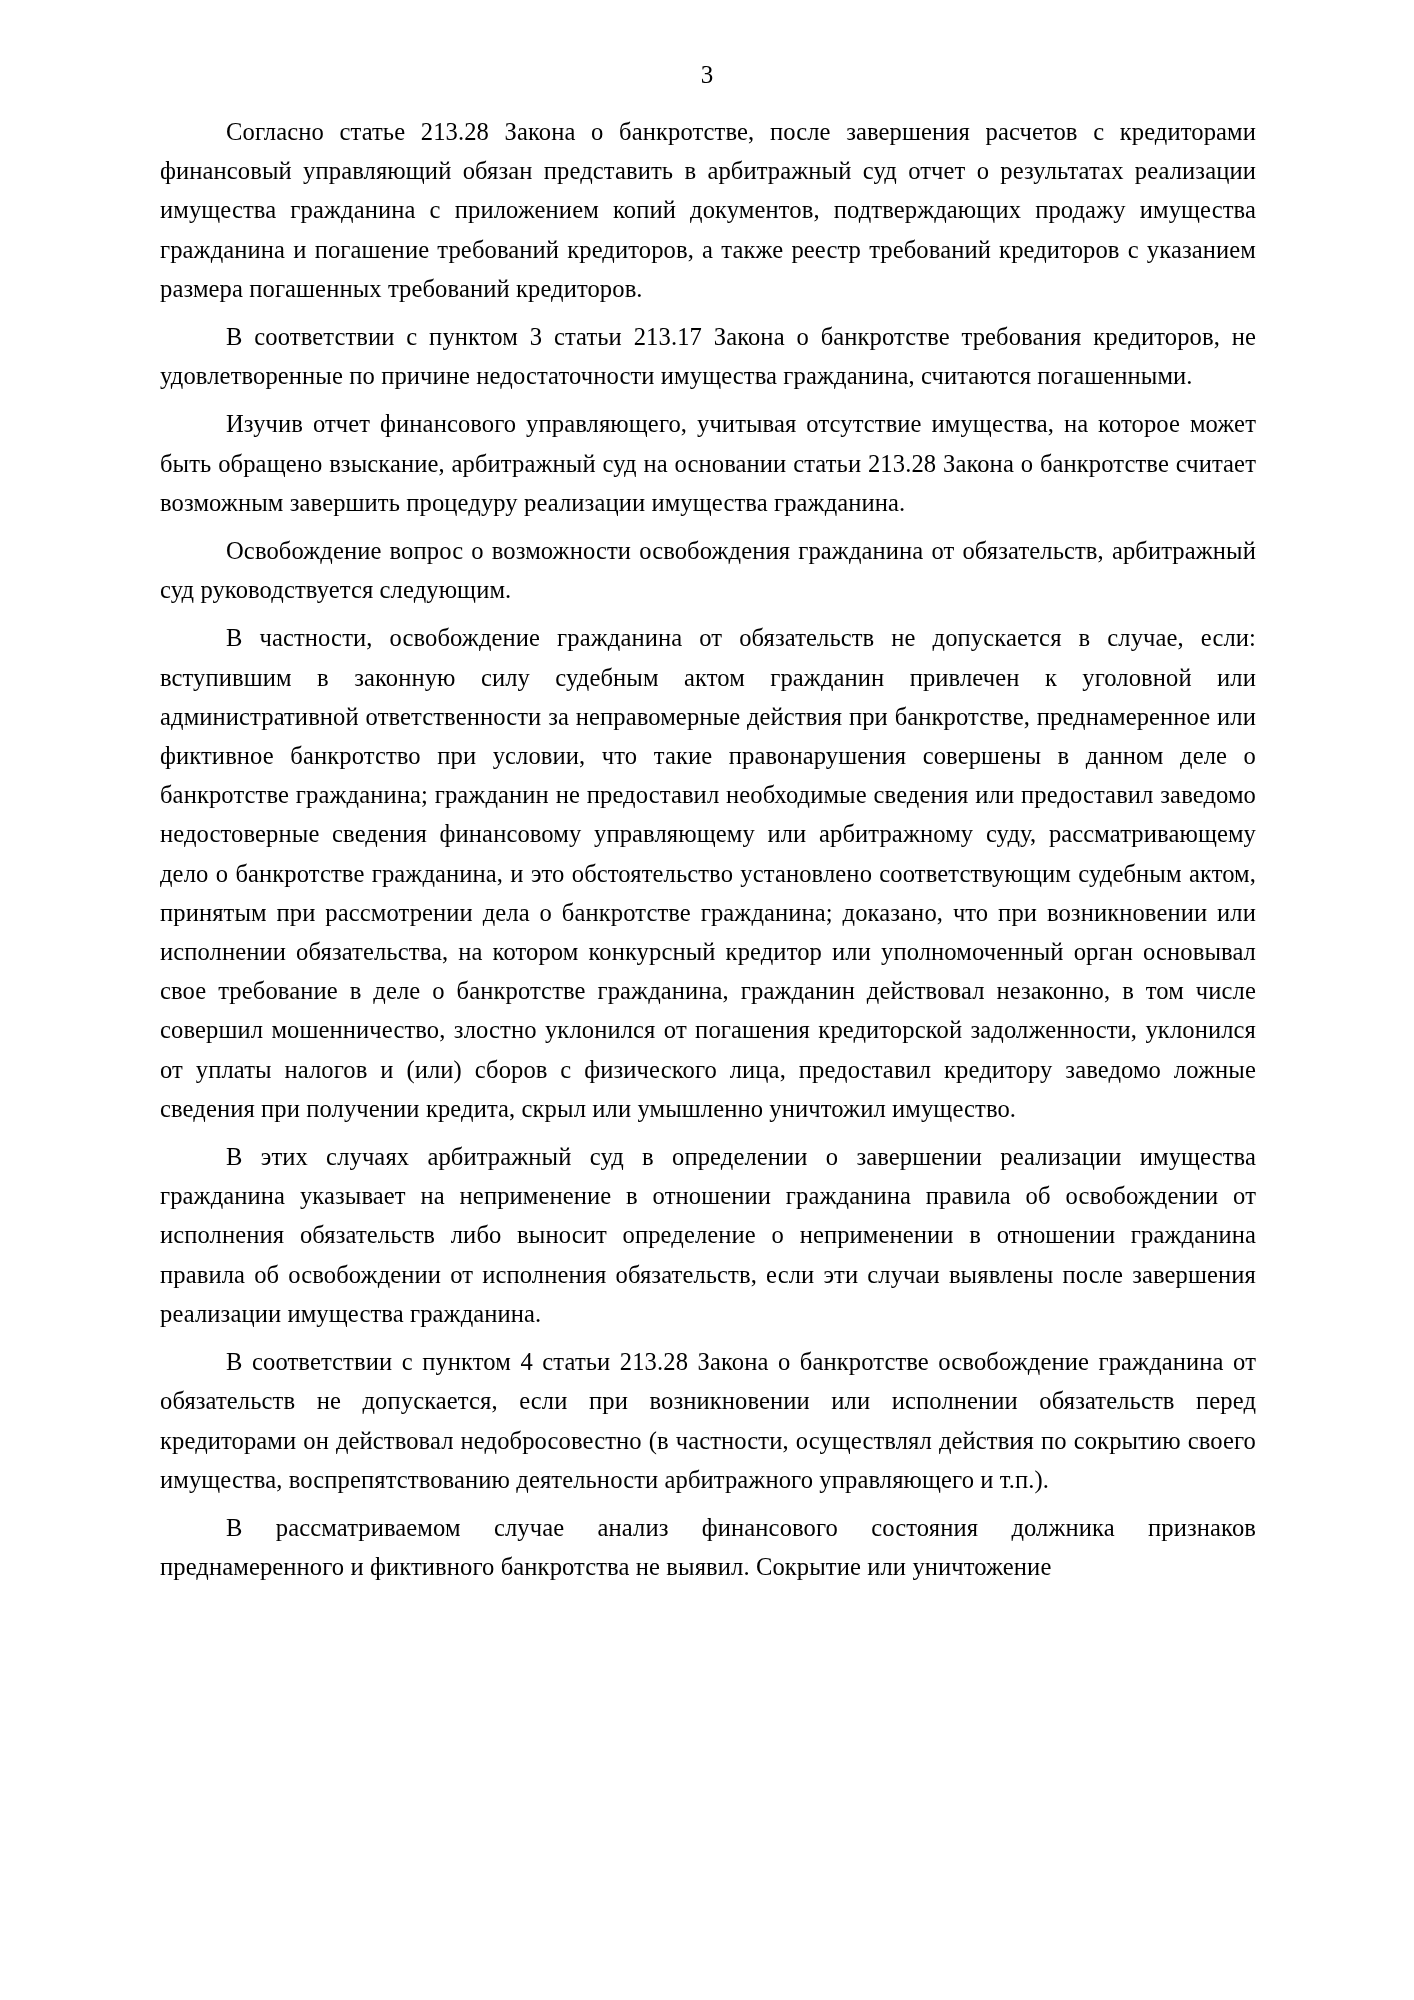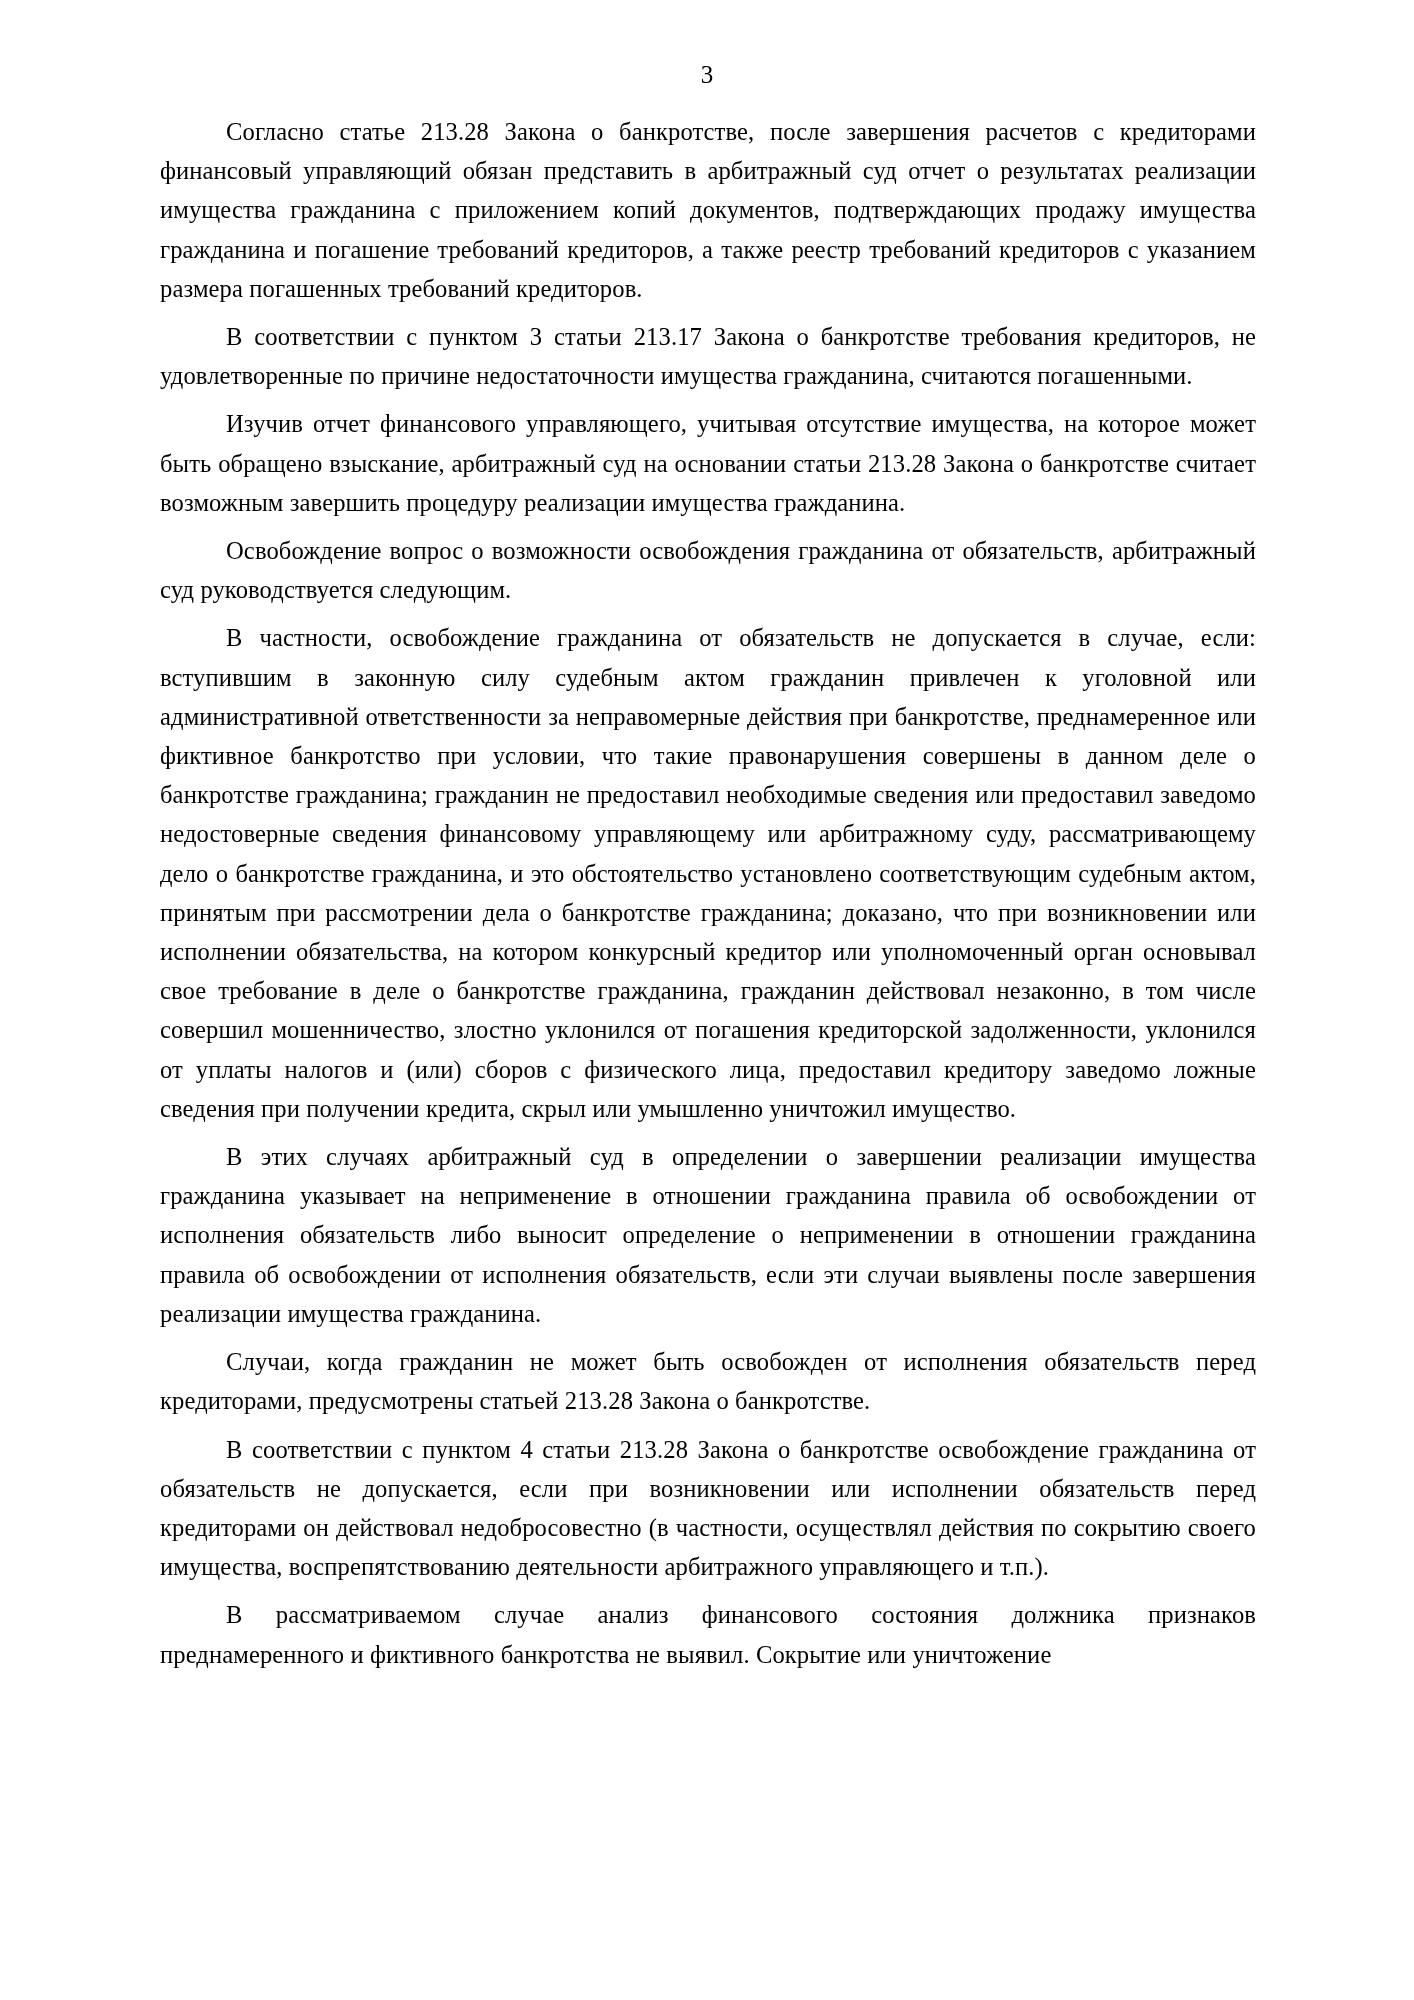--- a/index.html
+++ b/index.html
@@ -58,18 +58,17 @@
 
   <div class="page-number">3</div>
 
   <div class="body-text">
     <p class="para">Согласно статье 213.28 Закона о банкротстве, после завершения расчетов с кредиторами финансовый управляющий обязан представить в арбитражный суд отчет о результатах реализации имущества гражданина с приложением копий документов, подтверждающих продажу имущества гражданина и погашение требований кредиторов, а также реестр требований кредиторов с указанием размера погашенных требований кредиторов.</p>
     <p class="para">В соответствии с пунктом 3 статьи 213.17 Закона о банкротстве требования кредиторов, не удовлетворенные по причине недостаточности имущества гражданина, считаются погашенными.</p>
     <p class="para">Изучив отчет финансового управляющего, учитывая отсутствие имущества, на которое может быть обращено взыскание, арбитражный суд на основании статьи 213.28 Закона о банкротстве считает возможным завершить процедуру реализации имущества гражданина.</p>
     <p class="para">Освобождение вопрос о возможности освобождения гражданина от обязательств, арбитражный суд руководствуется следующим.</p>
     <p class="para">В частности, освобождение гражданина от обязательств не допускается в случае, если: вступившим в законную силу судебным актом гражданин привлечен к уголовной или административной ответственности за неправомерные действия при банкротстве, преднамеренное или фиктивное банкротство при условии, что такие правонарушения совершены в данном деле о банкротстве гражданина; гражданин не предоставил необходимые сведения или предоставил заведомо недостоверные сведения финансовому управляющему или арбитражному суду, рассматривающему дело о банкротстве гражданина, и это обстоятельство установлено соответствующим судебным актом, принятым при рассмотрении дела о банкротстве гражданина; доказано, что при возникновении или исполнении обязательства, на котором конкурсный кредитор или уполномоченный орган основывал свое требование в деле о банкротстве гражданина, гражданин действовал незаконно, в том числе совершил мошенничество, злостно уклонился от погашения кредиторской задолженности, уклонился от уплаты налогов и (или) сборов с физического лица, предоставил кредитору заведомо ложные сведения при получении кредита, скрыл или умышленно уничтожил имущество.</p>
     <p class="para">В этих случаях арбитражный суд в определении о завершении реализации имущества гражданина указывает на неприменение в отношении гражданина правила об освобождении от исполнения обязательств либо выносит определение о неприменении в отношении гражданина правила об освобождении от исполнения обязательств, если эти случаи выявлены после завершения реализации имущества гражданина.</p>
-    <p class="para">Случаи, когда гражданин не может быть освобожден от исполнения обязательств перед кредиторами, предусмотрены статьей 213.28 Закона о банкротстве.</p>
     <p class="para">В соответствии с пунктом 4 статьи 213.28 Закона о банкротстве освобождение гражданина от обязательств не допускается, если при возникновении или исполнении обязательств перед кредиторами он действовал недобросовестно (в частности, осуществлял действия по сокрытию своего имущества, воспрепятствованию деятельности арбитражного управляющего и т.п.).</p>
     <p class="para">В рассматриваемом случае анализ финансового состояния должника признаков преднамеренного и фиктивного банкротства не выявил. Сокрытие или уничтожение</p>
   </div>
 
 </div>
 
 </body></html>

